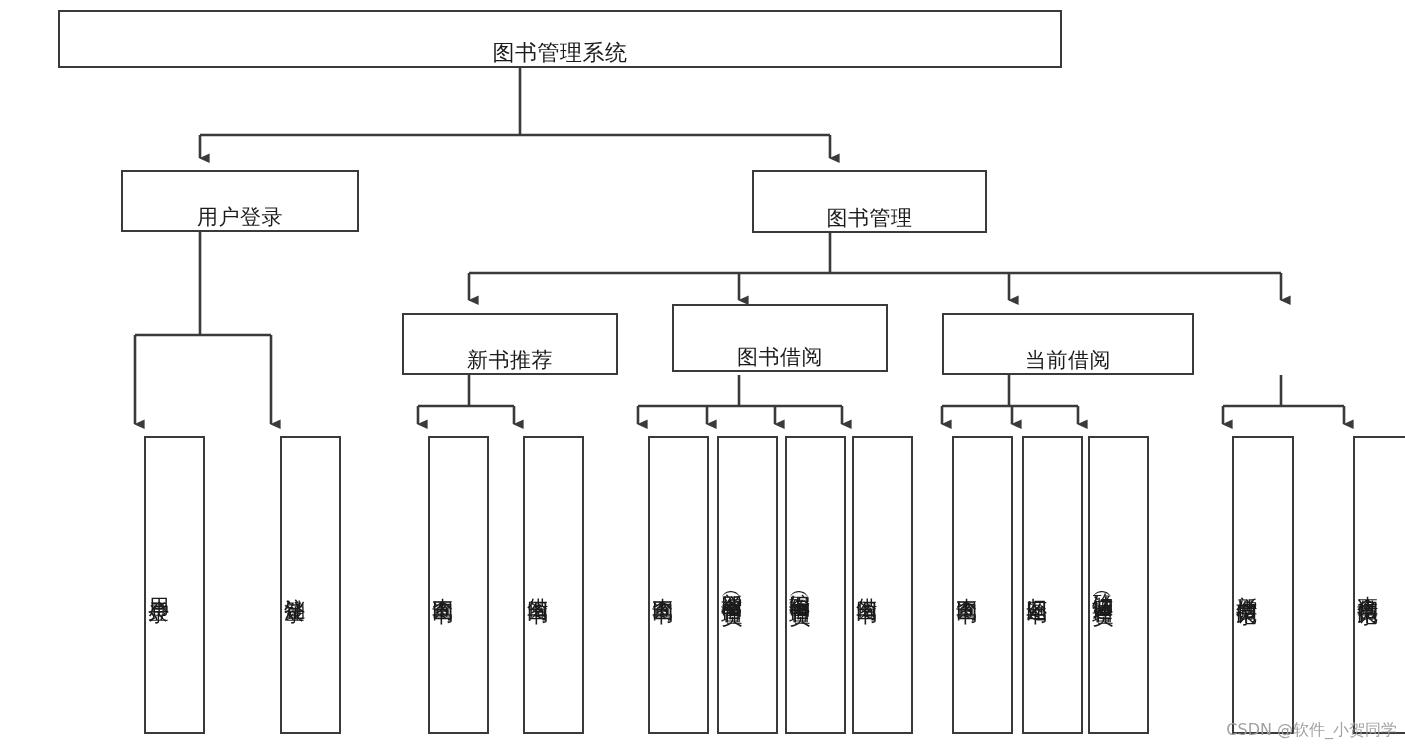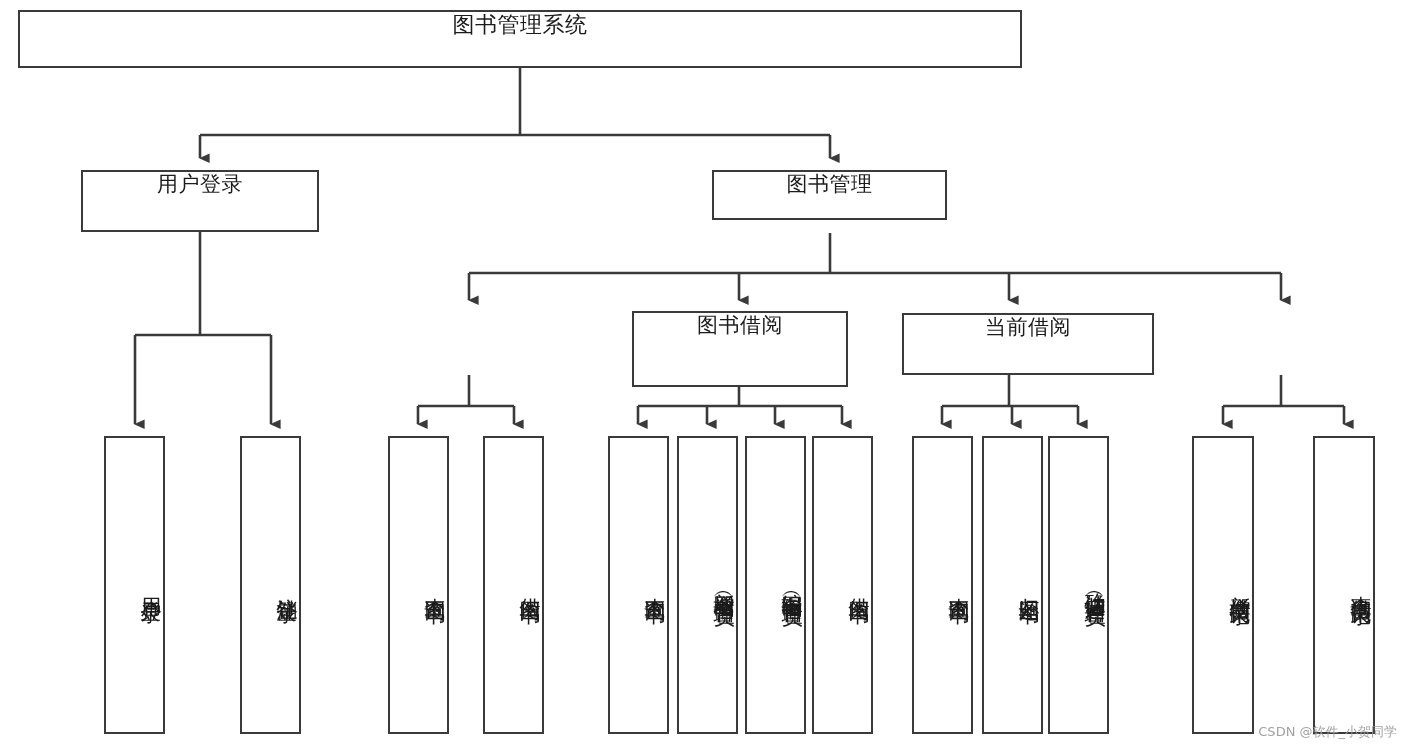--- a/index.html
+++ b/index.html
@@ -24,25 +24,26 @@
     width: 1405px;
     height: 747px;
     pointer-events: none;
   }
   .node {
     position: absolute;
     box-sizing: border-box;
     border: 2.5px solid #3a3a3a;
     background: #ffffff;
     display: flex;
-    align-items: flex-start;
+    align-items: flex-end;
     justify-content: center;
     color: #1b1b1b;
     line-height: 1.18;
     text-align: center;
+    margin-left: 40px;
   }
   .node.horiz {
     font-size: 21px;
     letter-spacing: 0.5px;
   }
   .node.vert {
     font-size: 21px;
     writing-mode: vertical-rl;
     text-orientation: upright;
     letter-spacing: 2px;
@@ -55,21 +56,21 @@
     display: block;
     max-height: 100%;
   }
   #title-node {
     font-size: 22px;
   }
   #watermark {
     position: absolute;
     right: 8px;
     bottom: 6px;
-    font-size: 13px;
+    font-size: 16px;
     color: #9d9d9d;
     opacity: 0.95;
     white-space: nowrap;
     font-family: "DejaVu Sans", sans-serif;
   }
 </style>
 </head>
 <body>
 
 <div id="canvas">
@@ -125,26 +126,29 @@
   </svg>
 
   <div class="node horiz" id="title-node" style="left:18px; top:10px; width:1004px; height:58px;">
     <span>图书管理系统</span>
   </div>
 
   <div class="node horiz" style="left:81px; top:170px; width:238px; height:62px;">
     <span>用户登录</span>
   </div>
 
-  <div class="node horiz" style="left:712px; top:170px; width:235px; height:50px;">
+  <div class="node horiz" style="left:712px; top:170px; width:235px; height:63px;">
     <span>图书管理</span>
   </div>
 
-
-  <div class="node horiz" style="left:632px; top:311px; width:216px; height:76px;">
+  <div class="node horiz" style="left:362px; top:313px; width:216px; height:62px;">
+    <span>新书推荐</span>
+  </div>
+
+  <div class="node horiz" style="left:632px; top:304px; width:216px; height:68px;">
     <span>图书借阅</span>
   </div>
 
   <div class="node horiz" style="left:902px; top:313px; width:252px; height:62px;">
     <span>当前借阅</span>
   </div>
 
 
   <div class="node vert" style="left:104px; top:436px; width:61px; height:298px;">
     <span class="vtext">用户登录</span>

